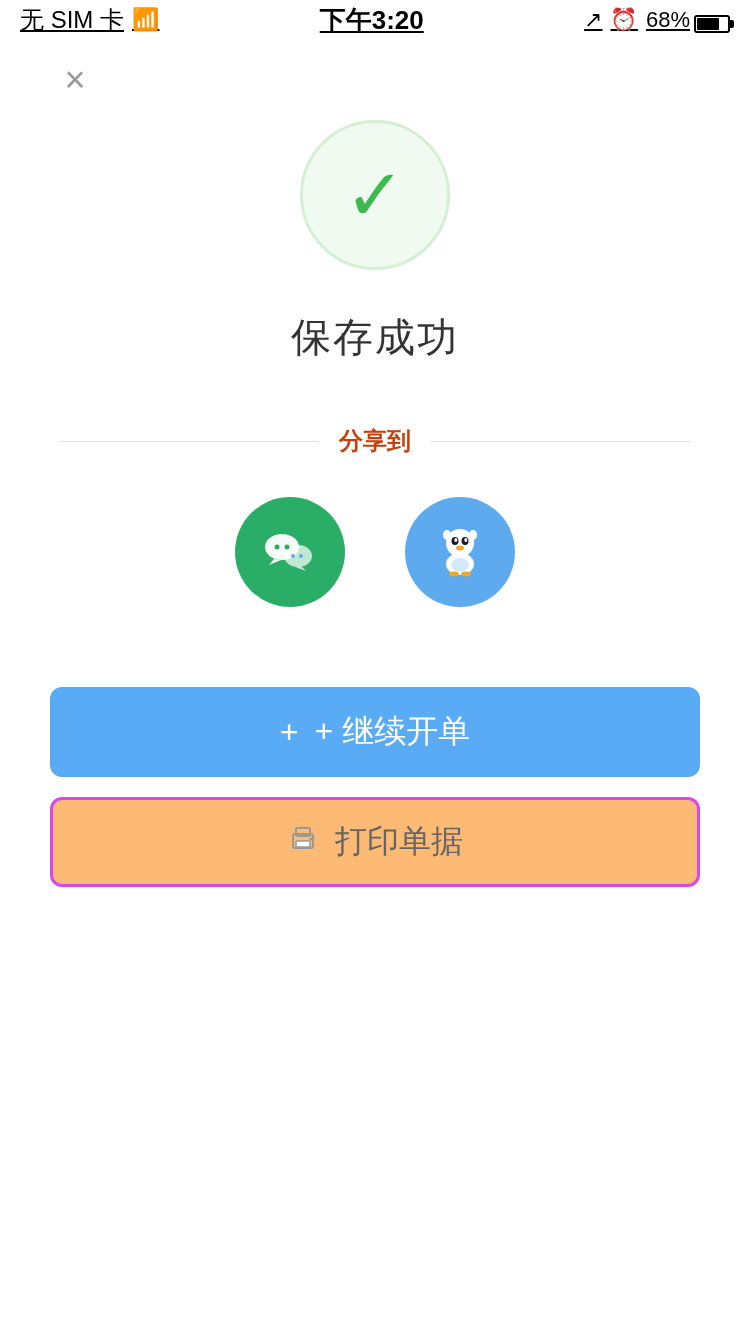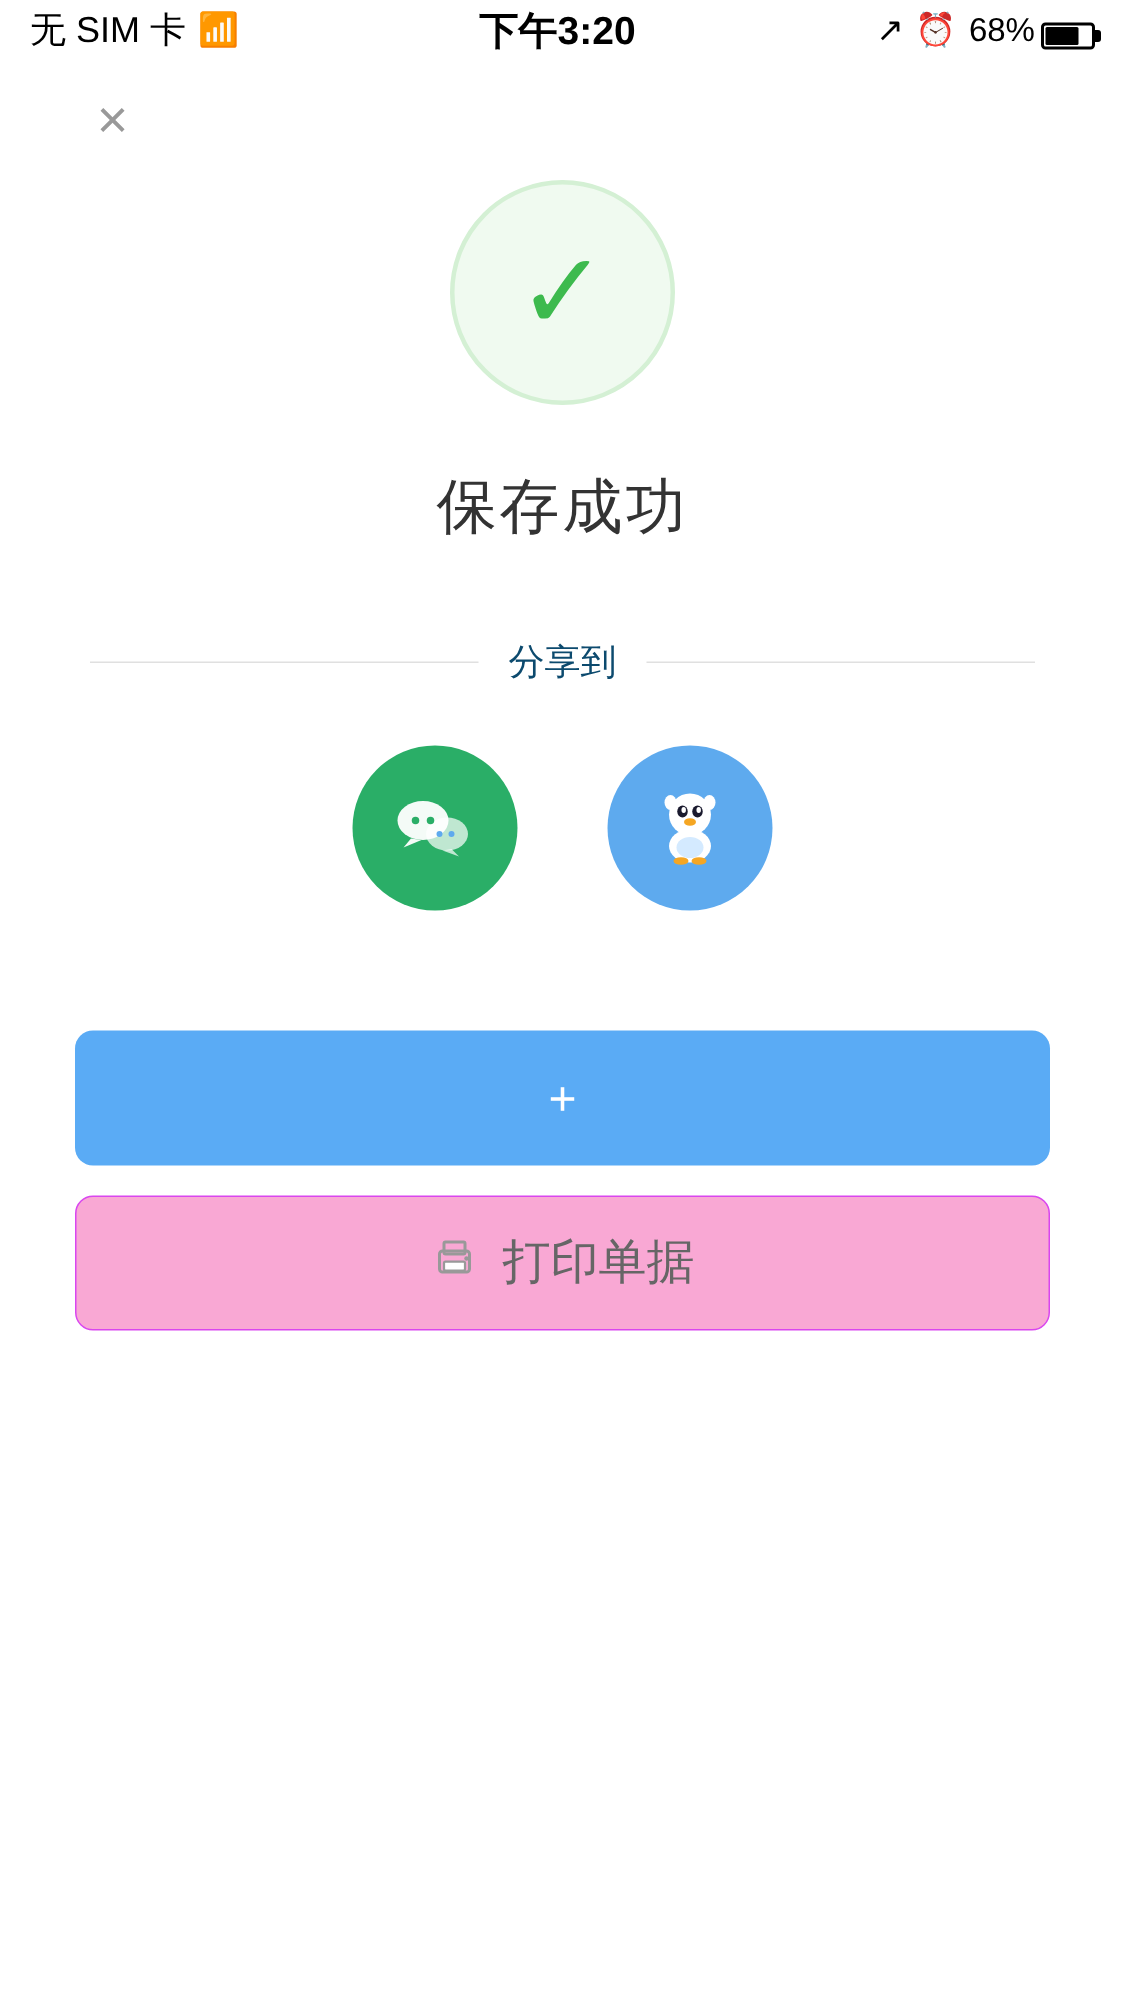--- a/index.html
+++ b/index.html
@@ -20,20 +20,21 @@
 
     
     .status-bar {
       width: 100%;
       height: 40px;
       display: flex;
       align-items: center;
       justify-content: space-between;
       padding: 16px 20px;
       background: #fff;
+      text-decoration: underline;
     }
 
     .status-bar-left {
       display: flex;
       align-items: center;
       gap: 8px;
       font-size: 24px;
       font-weight: 500;
       color: #000;
     }
@@ -163,22 +164,23 @@
     }
 
     .divider-line {
       flex: 1;
       height: 1px;
       background: #e0e0e0;
     }
 
     .divider-text {
       font-size: 24px;
-      color: #0c4a6e;
+      color: #c2410c;
       padding: 0 20px;
+      font-weight: bold;
     }
 
     
     .share-icons {
       display: flex;
       align-items: center;
       justify-content: center;
       gap: 60px;
       margin-bottom: 80px;
     }
@@ -223,23 +225,23 @@
       cursor: pointer;
     }
 
     .btn-primary {
       background: #5aabf5;
       color: #fff;
       border: none;
     }
 
     .btn-secondary {
-      background: #f9a8d4;
+      background: #fdba74;
       color: #666;
-      border: 1px solid #d946ef;
+      border: 3px solid #d946ef;
     }
 
     .btn-icon {
       font-size: 32px;
     }
   </style>
 </head>
 <body>
 
 <div class="status-bar">
@@ -316,20 +318,21 @@
         <ellipse cx="18" cy="14" rx="4" ry="5" fill="white"></ellipse>
         <ellipse cx="44" cy="14" rx="4" ry="5" fill="white"></ellipse>
       </svg>
     </div>
   </div>
 
   <div class="buttons-container">
 
     <button class="action-btn btn-primary">
       <span class="btn-icon">+</span>
+      <span>+ 继续开单</span>
     </button>
 
     <button class="action-btn btn-secondary">
       <span class="btn-icon">
         <svg width="32" height="32" viewBox="0 0 32 32" fill="none" xmlns="http://www.w3.org/2000/svg">
           <rect x="6" y="12" width="20" height="14" rx="2" fill="none" stroke="#999" stroke-width="2"></rect>
           <rect x="9" y="6" width="14" height="8" rx="1" fill="none" stroke="#999" stroke-width="2"></rect>
           <rect x="9" y="19" width="14" height="6" rx="1" fill="white" stroke="#999" stroke-width="1.5"></rect>
           <circle cx="24" cy="17" r="1.5" fill="#999"></circle>
         </svg>

